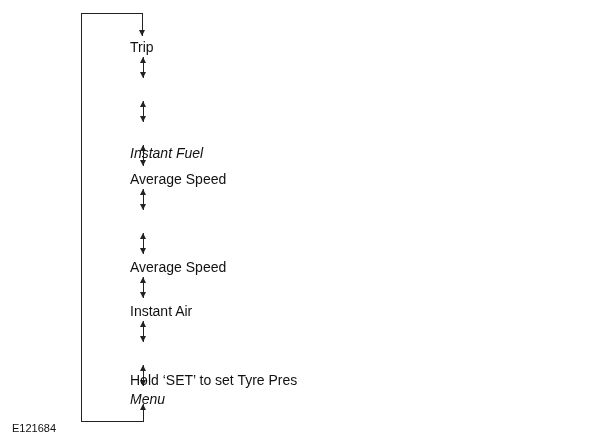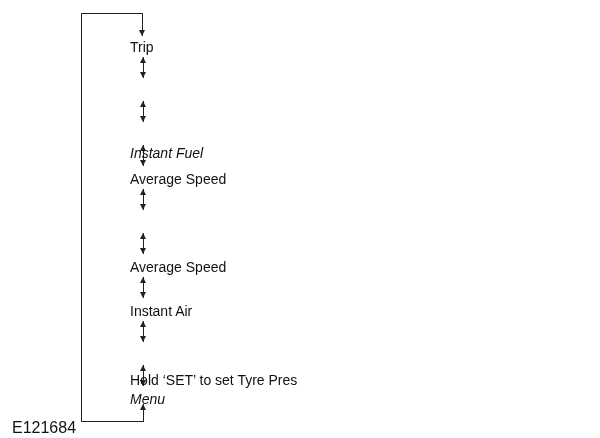--- a/index.html
+++ b/index.html
@@ -36,21 +36,21 @@
   }
   
   .item{
     position:absolute;left:130px;
     font-size:14px;line-height:14px;
     white-space:nowrap;
   }
   
   .figref{
     position:absolute;left:4px;top:423px;
-    font-size:16px;line-height:10px;
+    font-size:11px;line-height:10px;
     color:var(--text);
     padding-left:8px;
   }
 </style>
 </head>
 <body>
 
 <div class="canvas">
 
   <div class="vline loop-left"></div>

